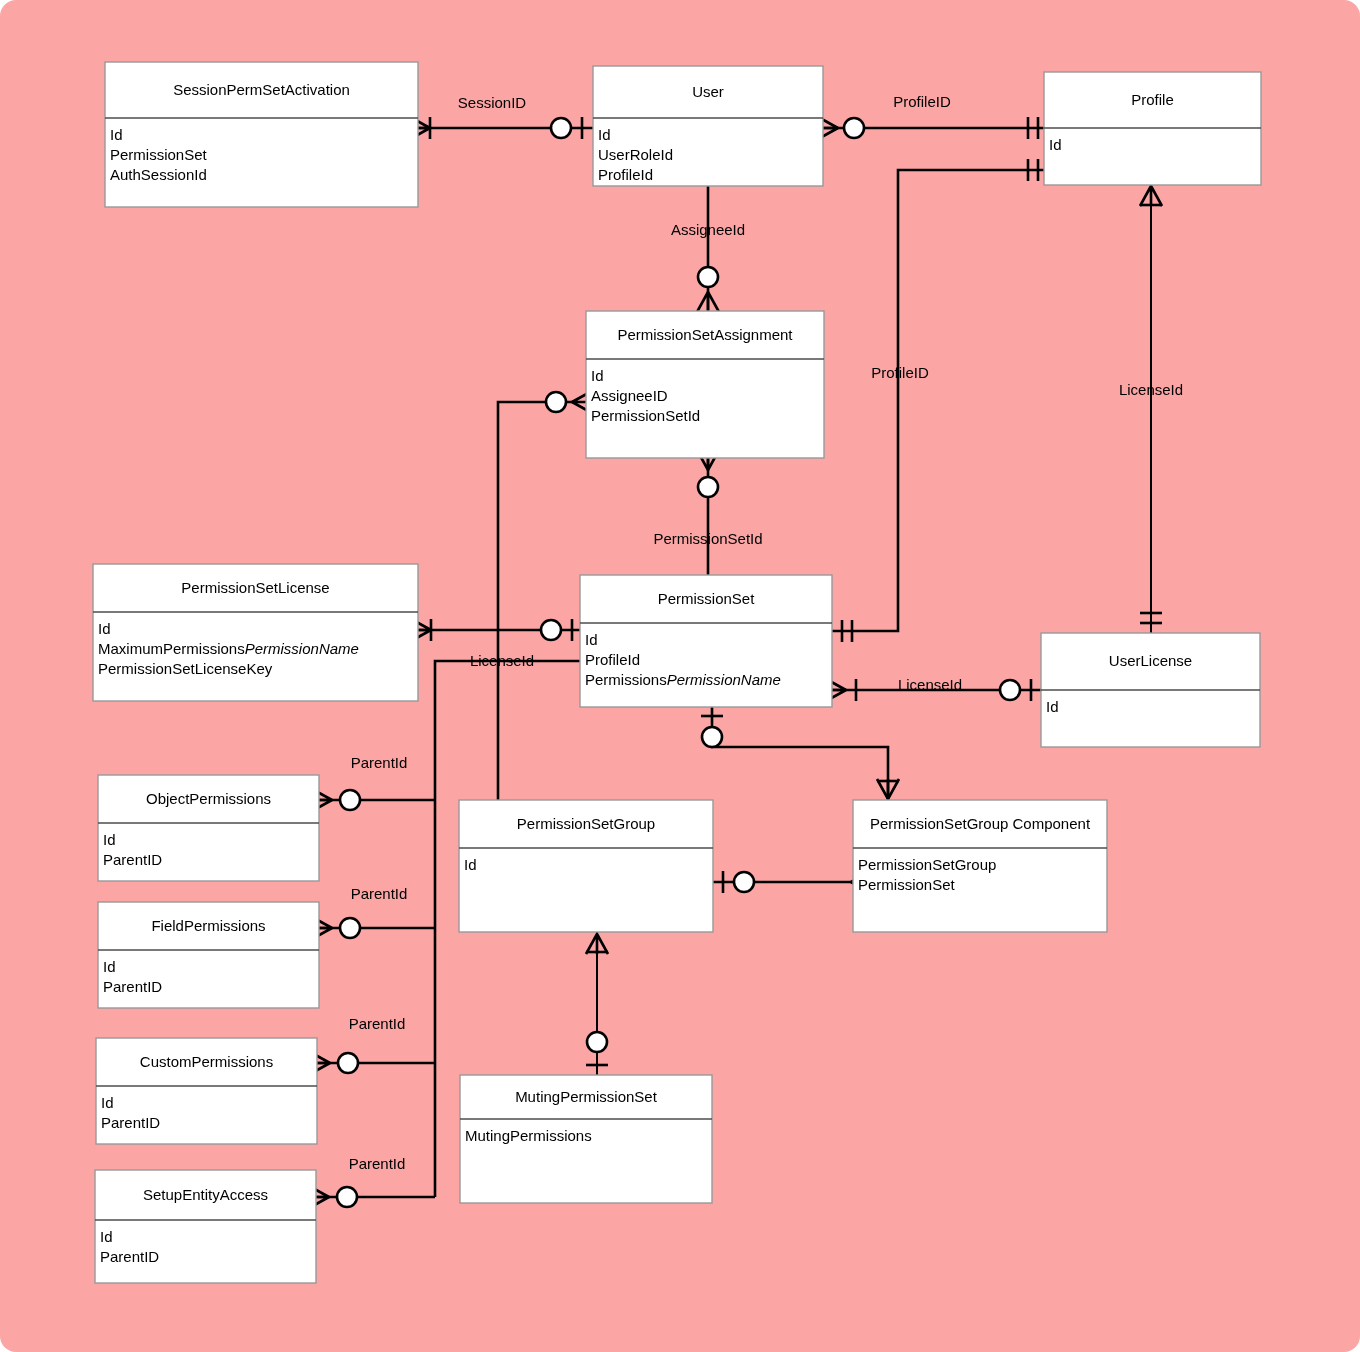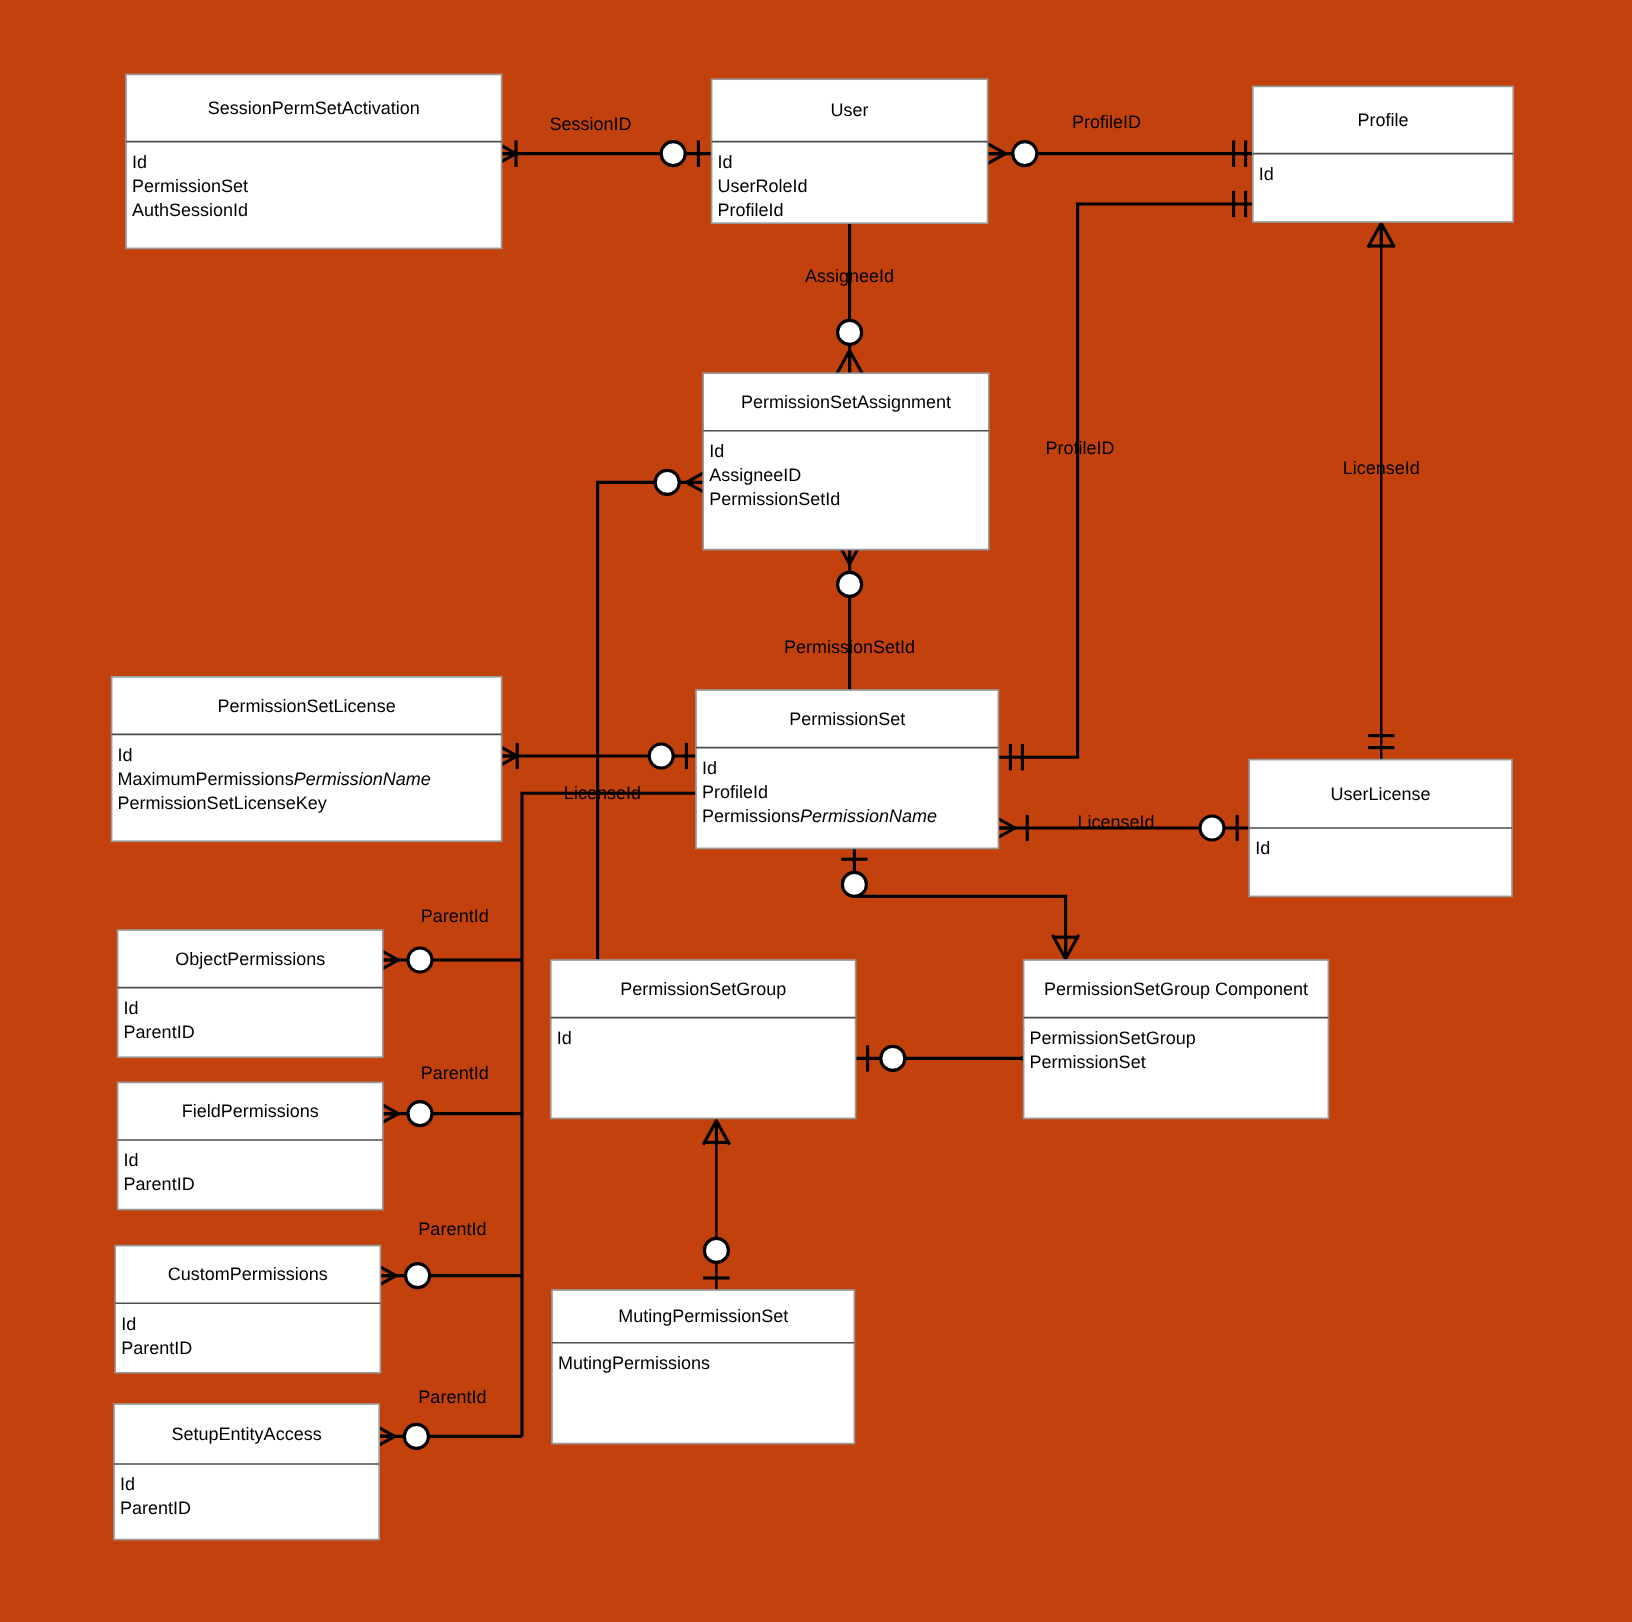--- a/index.html
+++ b/index.html
@@ -1,17 +1,17 @@
 <!DOCTYPE html>
 <html><head>
 <meta charset="utf-8">
 <style>
   html,body{margin:0;padding:0;background:#ffffff;}
   body{font-family:"Liberation Sans", sans-serif;}
-  #stage{position:relative;width:1360px;height:1352px;background:#c2410c;overflow:hidden;}
+  #stage{position:relative;width:1360px;height:1352px;background:#fca5a5;overflow:hidden;border-radius:16px;}
   svg{display:block;}
   .ent-rect{fill:#ffffff;stroke:#999999;stroke-width:1.4;}
   .ent-div{stroke:#4d4d4d;stroke-width:1.3;}
   .ent-title{font-size:15px;fill:#000000;text-anchor:middle;dominant-baseline:middle;}
   .ent-attr{font-size:15px;fill:#000000;}
   .ent-attr .it{font-style:italic;}
   .edge{stroke:#000000;fill:none;stroke-width:2.6;stroke-linecap:butt;}
   .edge-thin{stroke:#000000;fill:none;stroke-width:2.0;}
   .crow{stroke:#000000;fill:none;stroke-width:2.6;}
   .ring{fill:#ffffff;stroke:#000000;stroke-width:2.6;}

